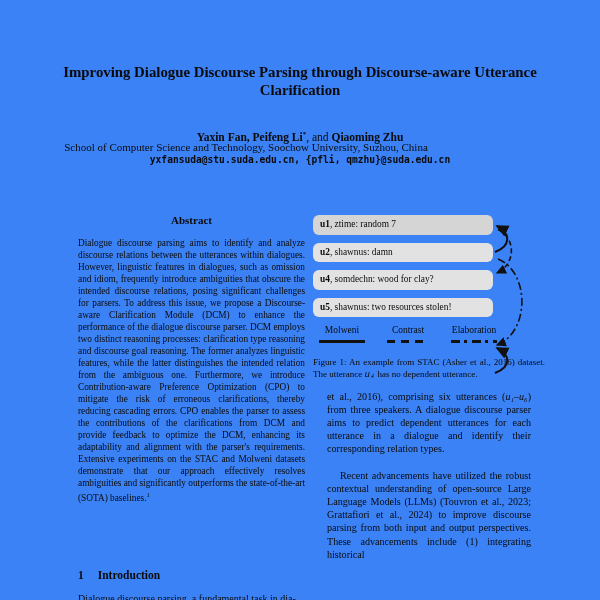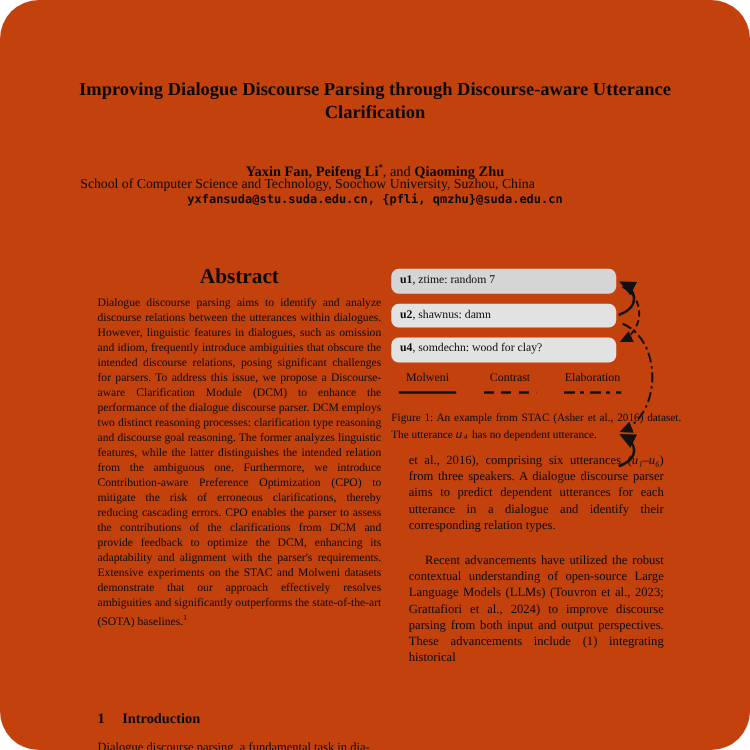--- a/index.html
+++ b/index.html
@@ -1,35 +1,34 @@
 <!DOCTYPE html>
 <html style="--text: #0a0a0a; --arrow: #111111; --box-dark: #d5d5d5; --box-light: #e2e2e2;"><head>
 <meta charset="utf-8">
 <style>
   html,body{margin:0;padding:0;background:#ffffff;}
   .page{
     position:relative;width:600px;height:600px;overflow:hidden;
-    background:#c2410c;color:var(--text,#0a0a0a);
+    background:#3b82f6;color:var(--text,#0a0a0a);
     font-family:"Liberation Serif","DejaVu Serif",serif;
-    border-radius:31px;
   }
   
   .title{position:absolute;top:63px;left:0;width:600px;text-align:center;
     font-weight:bold;font-size:14.8px;line-height:18px;}
   .authors{position:absolute;top:127px;left:0;width:600px;text-align:center;
     font-size:11.5px;line-height:14px;}
   .authors .bold{font-weight:bold;}
   .authors sup{font-size:7px;font-weight:bold;}
   .affiliation{position:absolute;top:141px;left:0;width:492px;text-align:center;
     font-size:11px;line-height:13px;}
   .emails{position:absolute;top:154px;left:0;width:600px;text-align:center;
     font-family:"DejaVu Sans Mono","Liberation Mono",monospace;font-size:9.6px;line-height:12px;font-weight:bold;}
   
   .left-col{position:absolute;top:214px;left:78px;width:227px;}
-  .abstract-heading{text-align:center;font-weight:bold;font-size:17px;line-height:13px;}
+  .abstract-heading{text-align:center;font-weight:bold;font-size:11px;line-height:13px;}
   .abstract-body{margin:10px 0 0 0;text-align:justify;font-size:9.3px;line-height:12px;}
   .abstract-body sup{font-size:6.5px;}
   .section-heading{position:absolute;top:569px;left:78px;width:227px;
     font-weight:bold;font-size:11.5px;}
   .sec-num{margin-right:14px;}
   .intro-partial{position:absolute;top:592px;left:78px;width:227px;
     font-size:10px;line-height:13px;text-align:justify;}
   
   .right-col{position:absolute;top:215px;left:313px;width:232px;}
   .figure{position:relative;}
@@ -75,20 +74,21 @@
 
   <div class="section-heading"><span class="sec-num">1</span><span>Introduction</span></div>
   <div class="intro-partial">Dialogue discourse parsing, a fundamental task in dia-</div>
 
   <div class="right-col">
     <div class="figure">
 
       <div class="utt shade-a"><b>u1</b><span>, ztime: random 7</span></div>
       <div class="utt shade-b"><b>u2</b><span>, shawnus: damn</span></div>
       <div class="utt shade-b"><b>u4</b><span>, somdechn: wood for clay?</span></div>
+      <div class="utt shade-b"><b>u5</b><span>, shawnus: two resources stolen!</span></div>
 
       <svg class="arrows" viewBox="0 0 47 172" xmlns="http://www.w3.org/2000/svg">
         <defs>
           <marker id="ah" markerWidth="8" markerHeight="8" refX="5.6" refY="3" orient="auto">
             <path d="M0,0 L6.5,3 L0,6 Z" fill="#111"></path>
           </marker>
         </defs>
 
         <path d="M1,37 C 17,31 17,18 3,11" fill="none" stroke="#111" stroke-width="2" marker-end="url(#ah)"></path>
 

